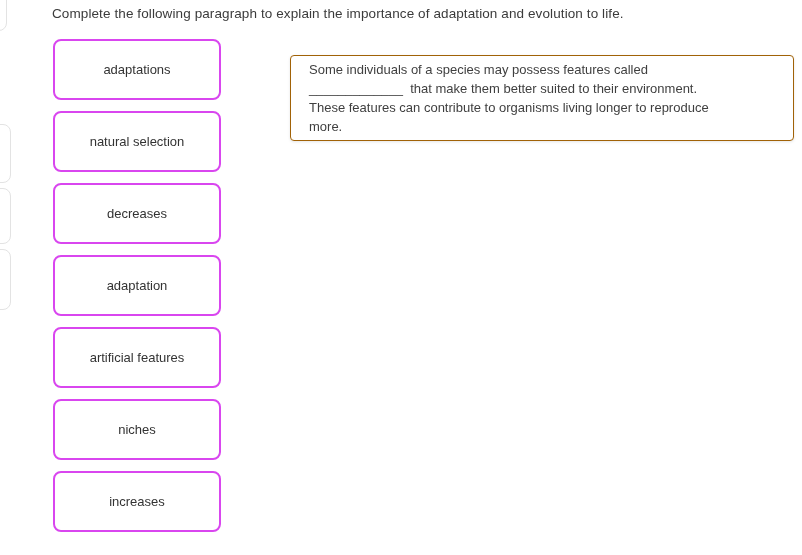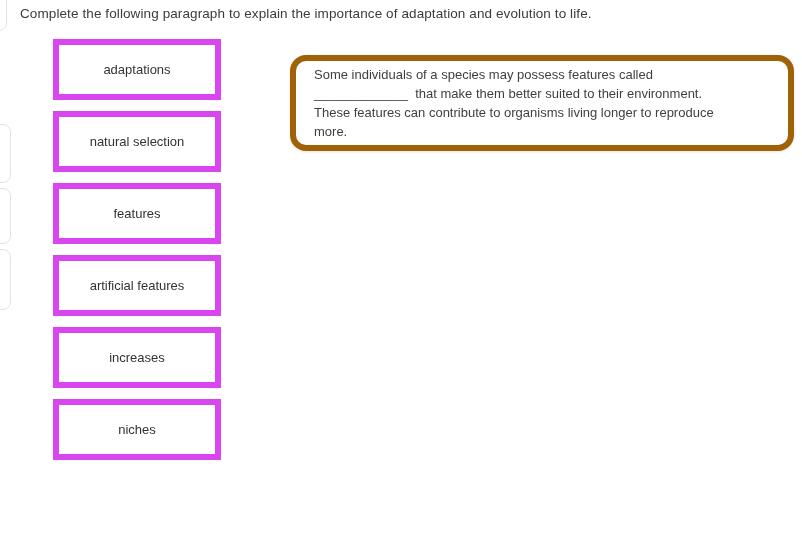--- a/index.html
+++ b/index.html
@@ -10,42 +10,42 @@
     position: relative;
     width: 802px;
     height: 555px;
     background: #ffffff;
     overflow: hidden;
   }
 
   
   .q-title {
     position: absolute;
-    left: 20px;
+    left: 52px;
     top: 6px;
     width: 740px;
     font-size: 13.5px;
     color: #3b3b3b;
     letter-spacing: 0.1px;
   }
 
   
   .word-col {
     position: absolute;
     left: 53px;
     top: 39px;
     width: 168px;
   }
   .word-box {
     width: 168px;
     height: 61px;
     margin-bottom: 11px;
     background: #ffffff;
-    border: 6px solid #d946ef;
-    border-radius: 0;
+    border: 2px solid #d946ef;
+    border-radius: 8px;
     display: flex;
     align-items: center;
     justify-content: center;
     cursor: grab;
   }
   .word-box span {
     font-size: 13px;
     color: #333333;
   }
 
@@ -54,22 +54,22 @@
     position: absolute;
     left: 290px;
     top: 55px;
     width: 504px;
   }
   .para {
     width: 504px;
     min-height: 78px;
     margin-bottom: 8px;
     background: #ffffff;
-    border: 6px solid #a16207;
-    border-radius: 16px;
+    border: 1px solid #a16207;
+    border-radius: 4px;
     box-shadow: 0 1px 3px rgba(0,0,0,0.10);
     display: flex;
     align-items: center;
     padding: 4px 8px 4px 18px;
   }
   .para-text {
     font-size: 13px;
     line-height: 19px;
     color: #3f3f3f;
     white-space: pre-wrap;
@@ -100,30 +100,33 @@
   <div class="q-title">Complete the following paragraph to explain the importance of adaptation and evolution to life.</div>
 
   <div class="word-col">
     <div class="word-box">
       <span>adaptations</span>
     </div>
     <div class="word-box">
       <span>natural selection</span>
     </div>
     <div class="word-box">
-      <span>features</span>
+      <span>decreases</span>
+    </div>
+    <div class="word-box">
+      <span>adaptation</span>
     </div>
     <div class="word-box">
       <span>artificial features</span>
     </div>
     <div class="word-box">
-      <span>increases</span>
+      <span>niches</span>
     </div>
     <div class="word-box">
-      <span>niches</span>
+      <span>increases</span>
     </div>
   </div>
 
   <div class="para-col">
     <div class="para">
       <p class="para-text">Some individuals of a species may possess features called
 _____________  that make them better suited to their environment.
 These features can contribute to organisms living longer to reproduce
 more.</p>
     </div>

